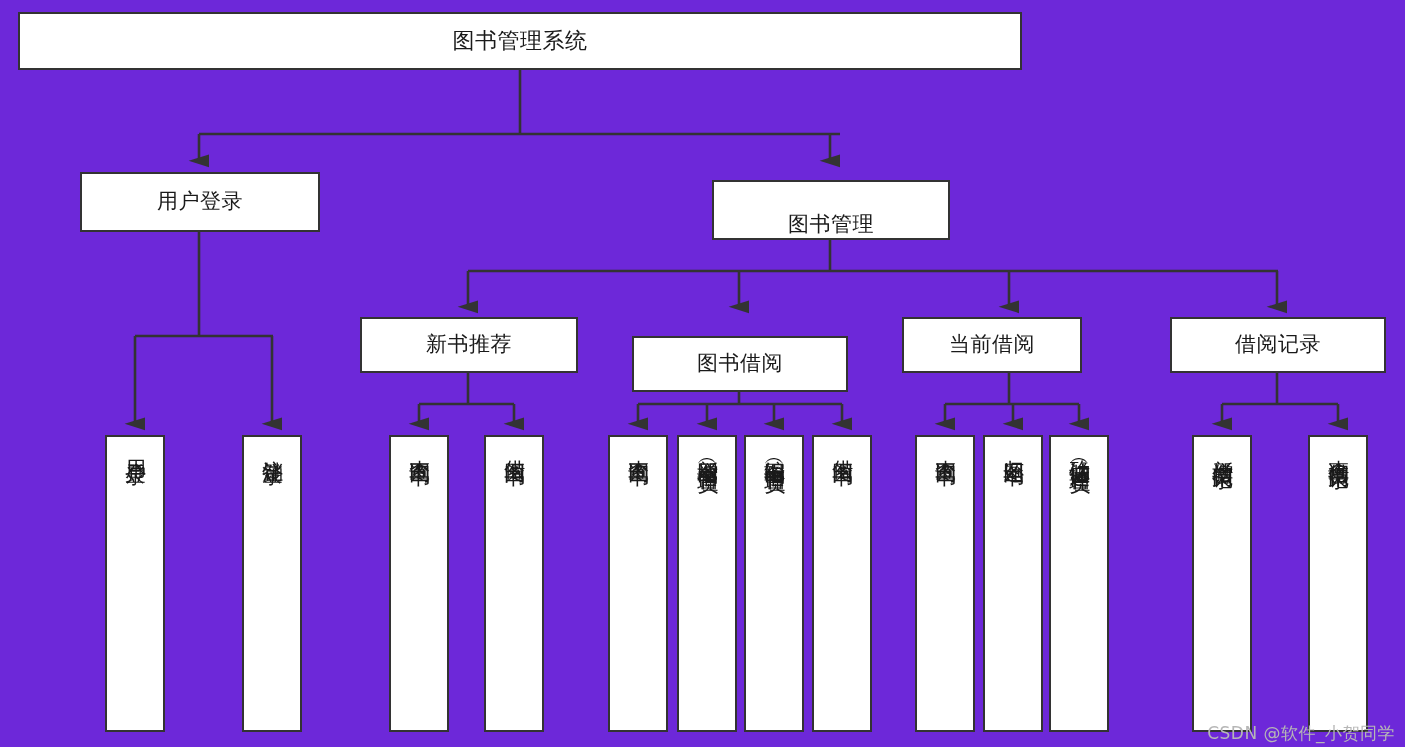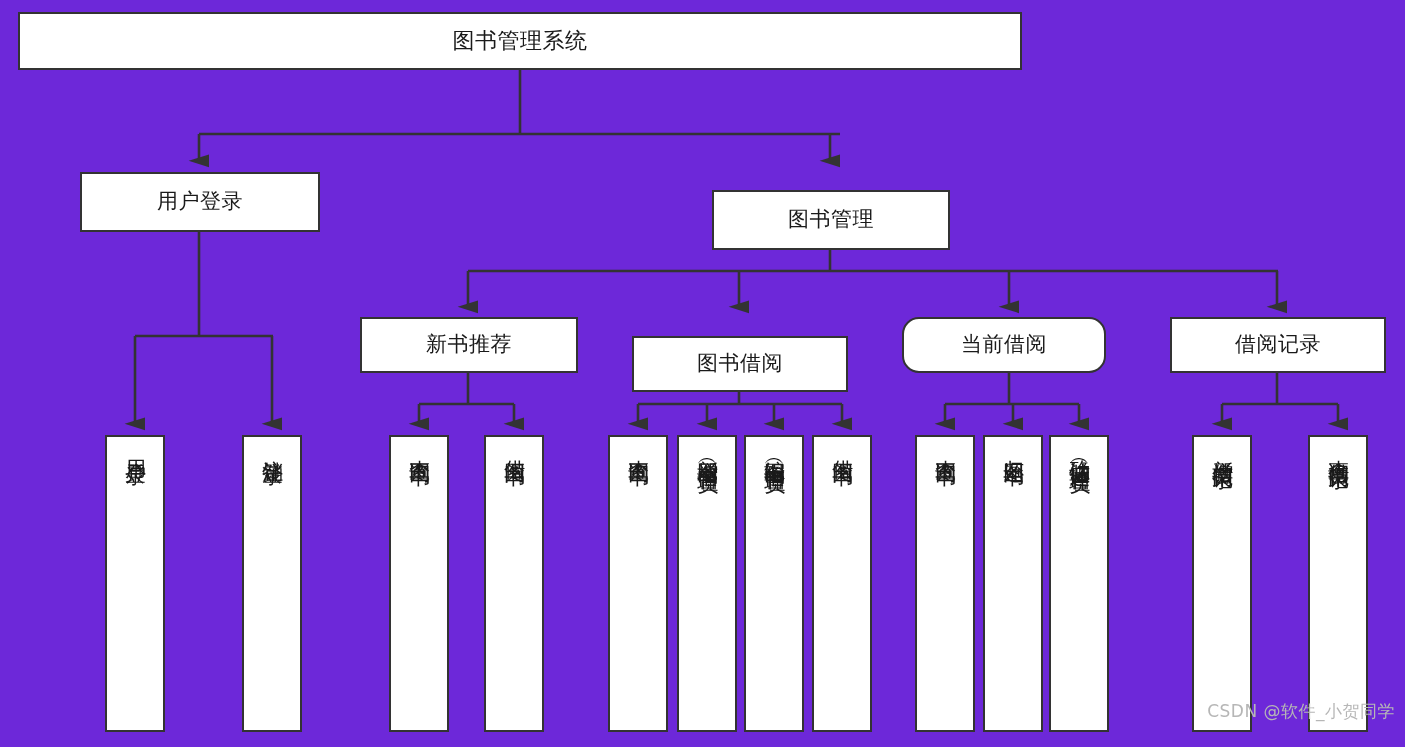--- a/index.html
+++ b/index.html
@@ -57,21 +57,21 @@
     writing-mode: vertical-rl;
     text-orientation: upright;
     font-size: 21px;
     line-height: 1.30;
     letter-spacing: 2px;
     white-space: nowrap;
   }
   .watermark {
     position: absolute;
     right: 10px;
-    bottom: 24px;
+    bottom: 2px;
     font-size: 17px;
     color: #b6b6b6;
     letter-spacing: 0.5px;
     white-space: nowrap;
   }
 </style>
 </head>
 <body>
 
 <div id="canvas">
@@ -126,31 +126,31 @@
     </g>
   </svg>
 
   <div class="node h-node root" style="left:18px; top:12px; width:1004px; height:58px;">
     <span class="node-label">图书管理系统</span>
   </div>
 
   <div class="node h-node" style="left:80px; top:172px; width:240px; height:60px;">
     <span class="node-label">用户登录</span>
   </div>
-  <div class="node h-node" style="left:712px; top:190px; width:238px; height:60px;">
+  <div class="node h-node" style="left:712px; top:180px; width:238px; height:60px;align-items:flex-end;">
     <span class="node-label">图书管理</span>
   </div>
 
   <div class="node h-node" style="left:360px; top:317px; width:218px; height:56px;align-items:center;">
     <span class="node-label">新书推荐</span>
   </div>
   <div class="node h-node" style="left:632px; top:336px; width:216px; height:56px;">
     <span class="node-label">图书借阅</span>
   </div>
-  <div class="node h-node" style="left:902px; top:317px; width:204px; height:56px;border-radius:17px;">
+  <div class="node h-node" style="left:902px; top:317px; width:180px; height:56px;">
     <span class="node-label">当前借阅</span>
   </div>
   <div class="node h-node" style="left:1170px; top:317px; width:216px; height:56px;">
     <span class="node-label">借阅记录</span>
   </div>
 
   <div class="node v-node" style="left:105px; top:435px; width:60px; height:297px;">
     <span class="node-label">用户登录</span>
   </div>
   <div class="node v-node" style="left:242px; top:435px; width:60px; height:297px;">

